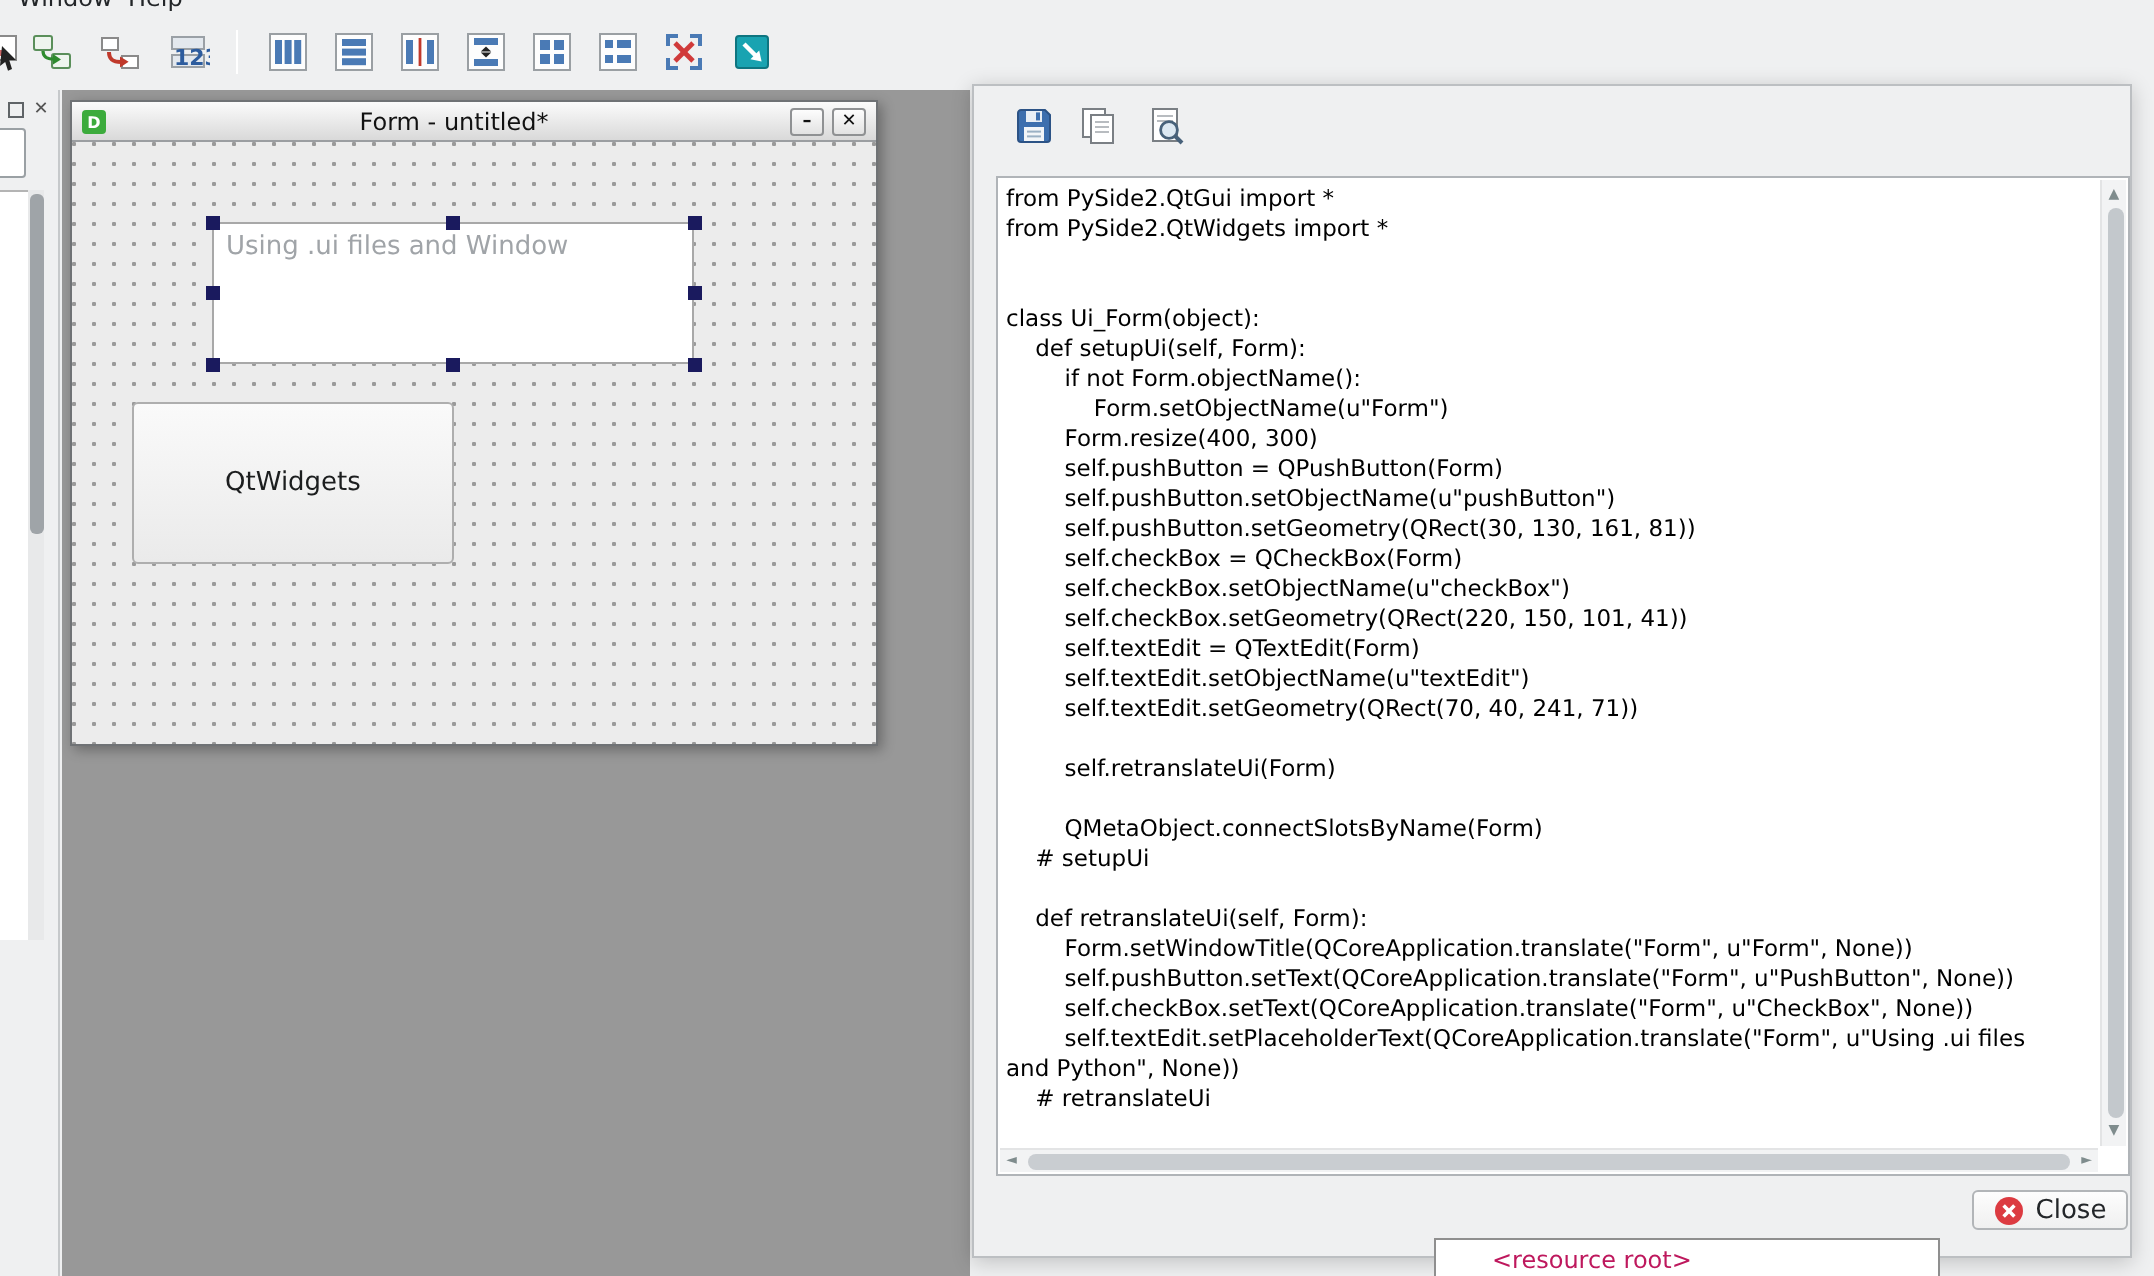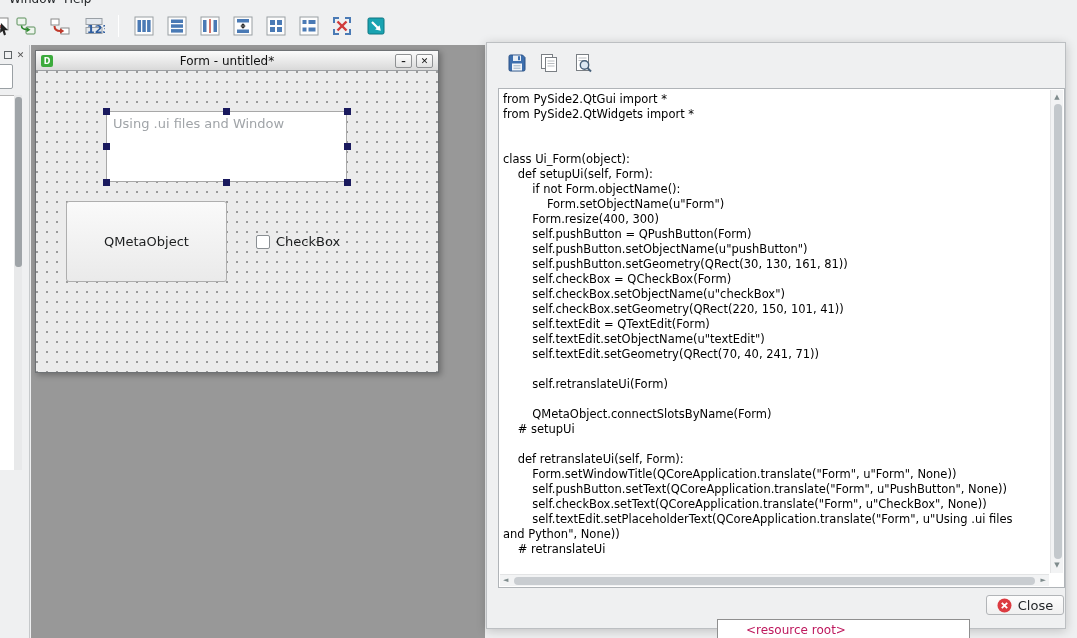--- a/index.html
+++ b/index.html
@@ -189,27 +189,23 @@
       <div class="handle" style="left:187px;top:36.5px;"></div>
       <div class="handle" style="left:307.5px;top:36.5px;"></div>
       <div class="handle" style="left:66.5px;top:72px;"></div>
       <div class="handle" style="left:307.5px;top:72px;"></div>
       <div class="handle" style="left:66.5px;top:107.5px;"></div>
       <div class="handle" style="left:187px;top:107.5px;"></div>
       <div class="handle" style="left:307.5px;top:107.5px;"></div>
 
       <div class="abs" style="left:30px;top:130px;width:161px;height:81px;border:1px solid #aeaeae;border-radius:3px;
                   background:linear-gradient(#fafafa,#eaeaea);display:flex;align-items:center;justify-content:center;">
-        <span style="font-size:13px;color:#1c1e1f;">QMetaObject</span>
+        <span style="font-size:13px;color:#1c1e1f;">QtWidgets</span>
       </div>
 
-      <div class="abs" style="left:220px;top:150px;width:101px;height:41px;display:flex;align-items:center;gap:6px;">
-        <span style="display:block;width:14px;height:14px;background:#fff;border:1px solid #8a8f93;border-radius:2px;"></span>
-        <span style="font-size:13px;color:#1c1e1f;">CheckBox</span>
-      </div>
 
     </div>
   </div>
 </div>
 
 <div class="dialog" style="left:486px;top:42px;width:580px;height:587px;">
 
   <div class="tbtn" style="left:16px;top:6px;">
     <svg width="22" height="22" viewBox="0 0 22 22">
       <path d="M3 4.5 A1.5 1.5 0 0 1 4.5 3 H16.5 L19 5.5 V17.5 A1.5 1.5 0 0 1 17.5 19 H4.5 A1.5 1.5 0 0 1 3 17.5 Z" fill="#3d6fae" stroke="#2c5386"></path>

